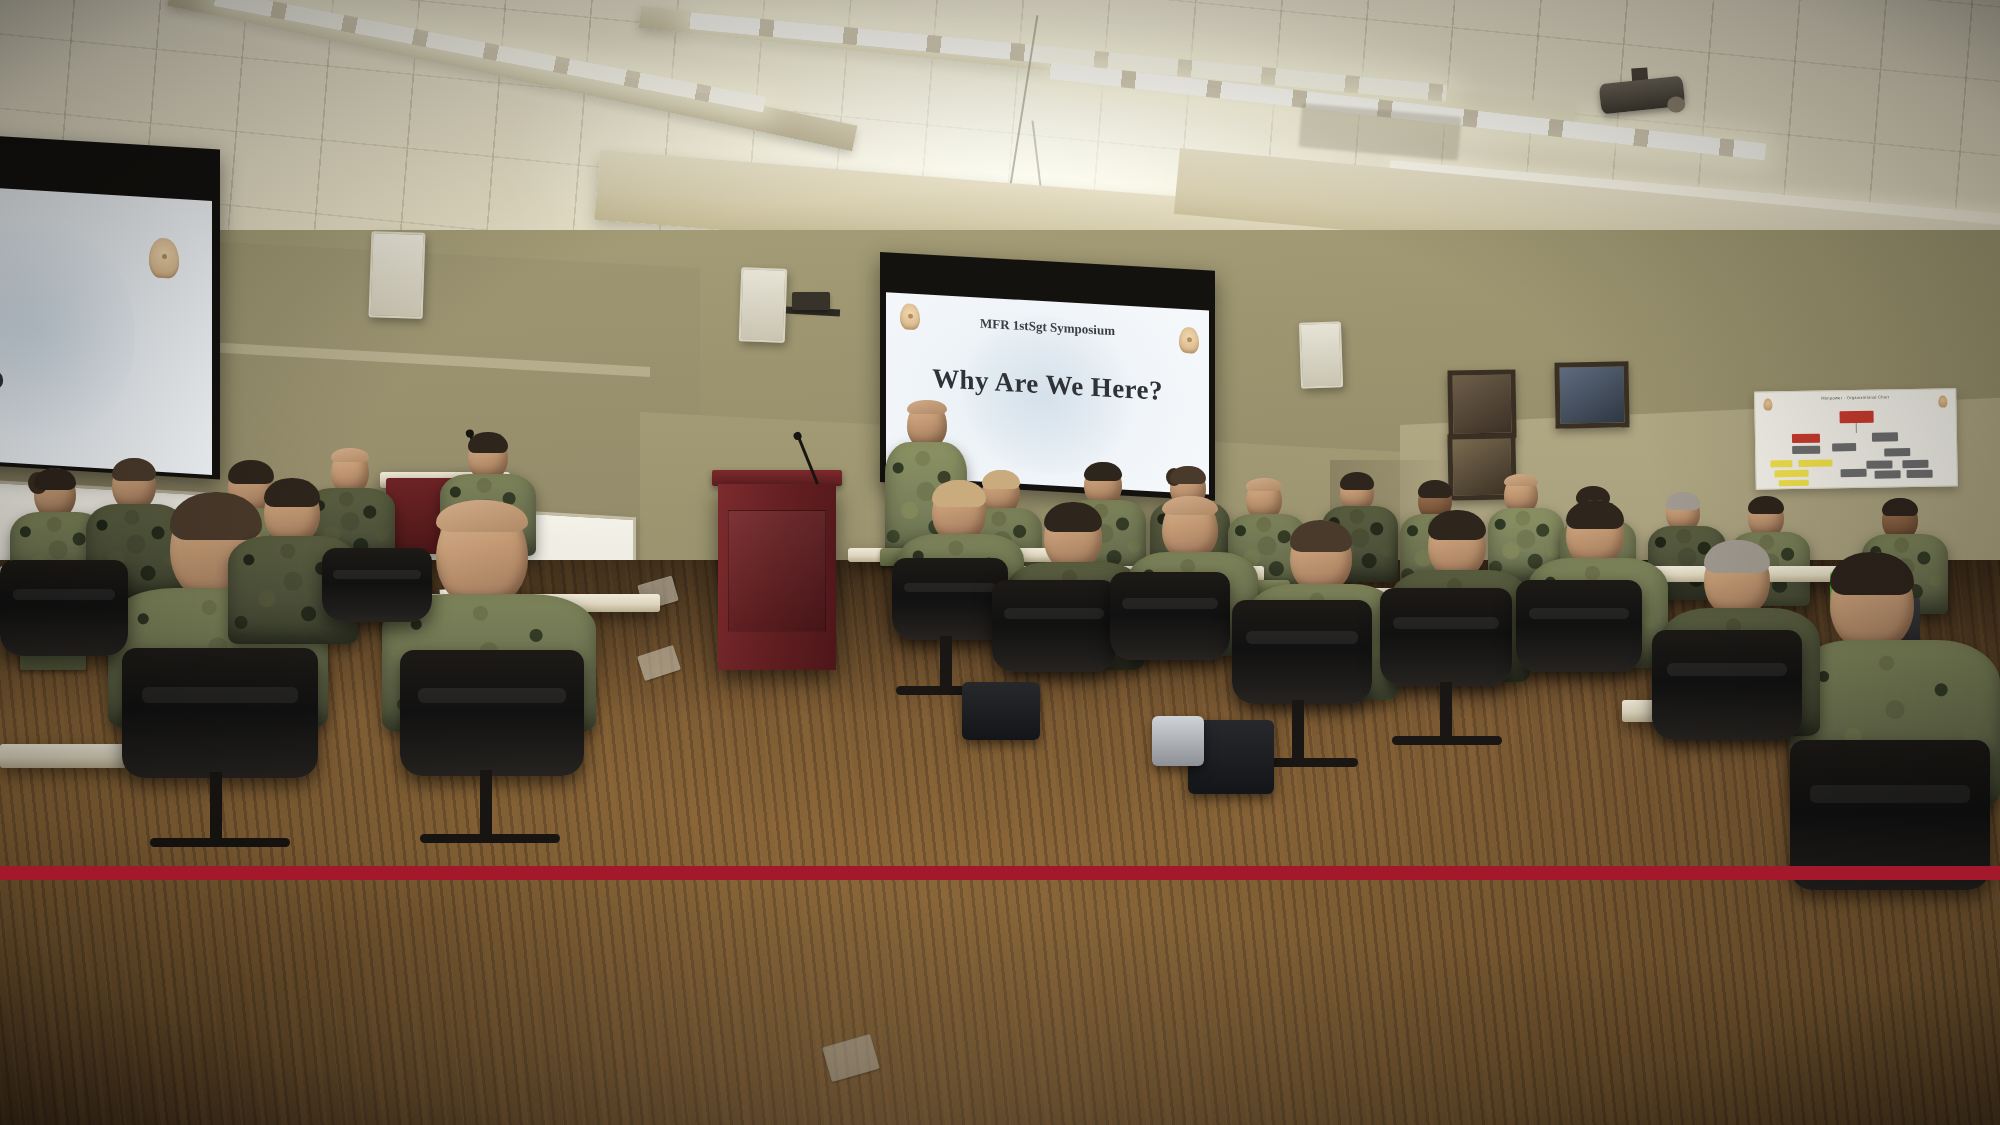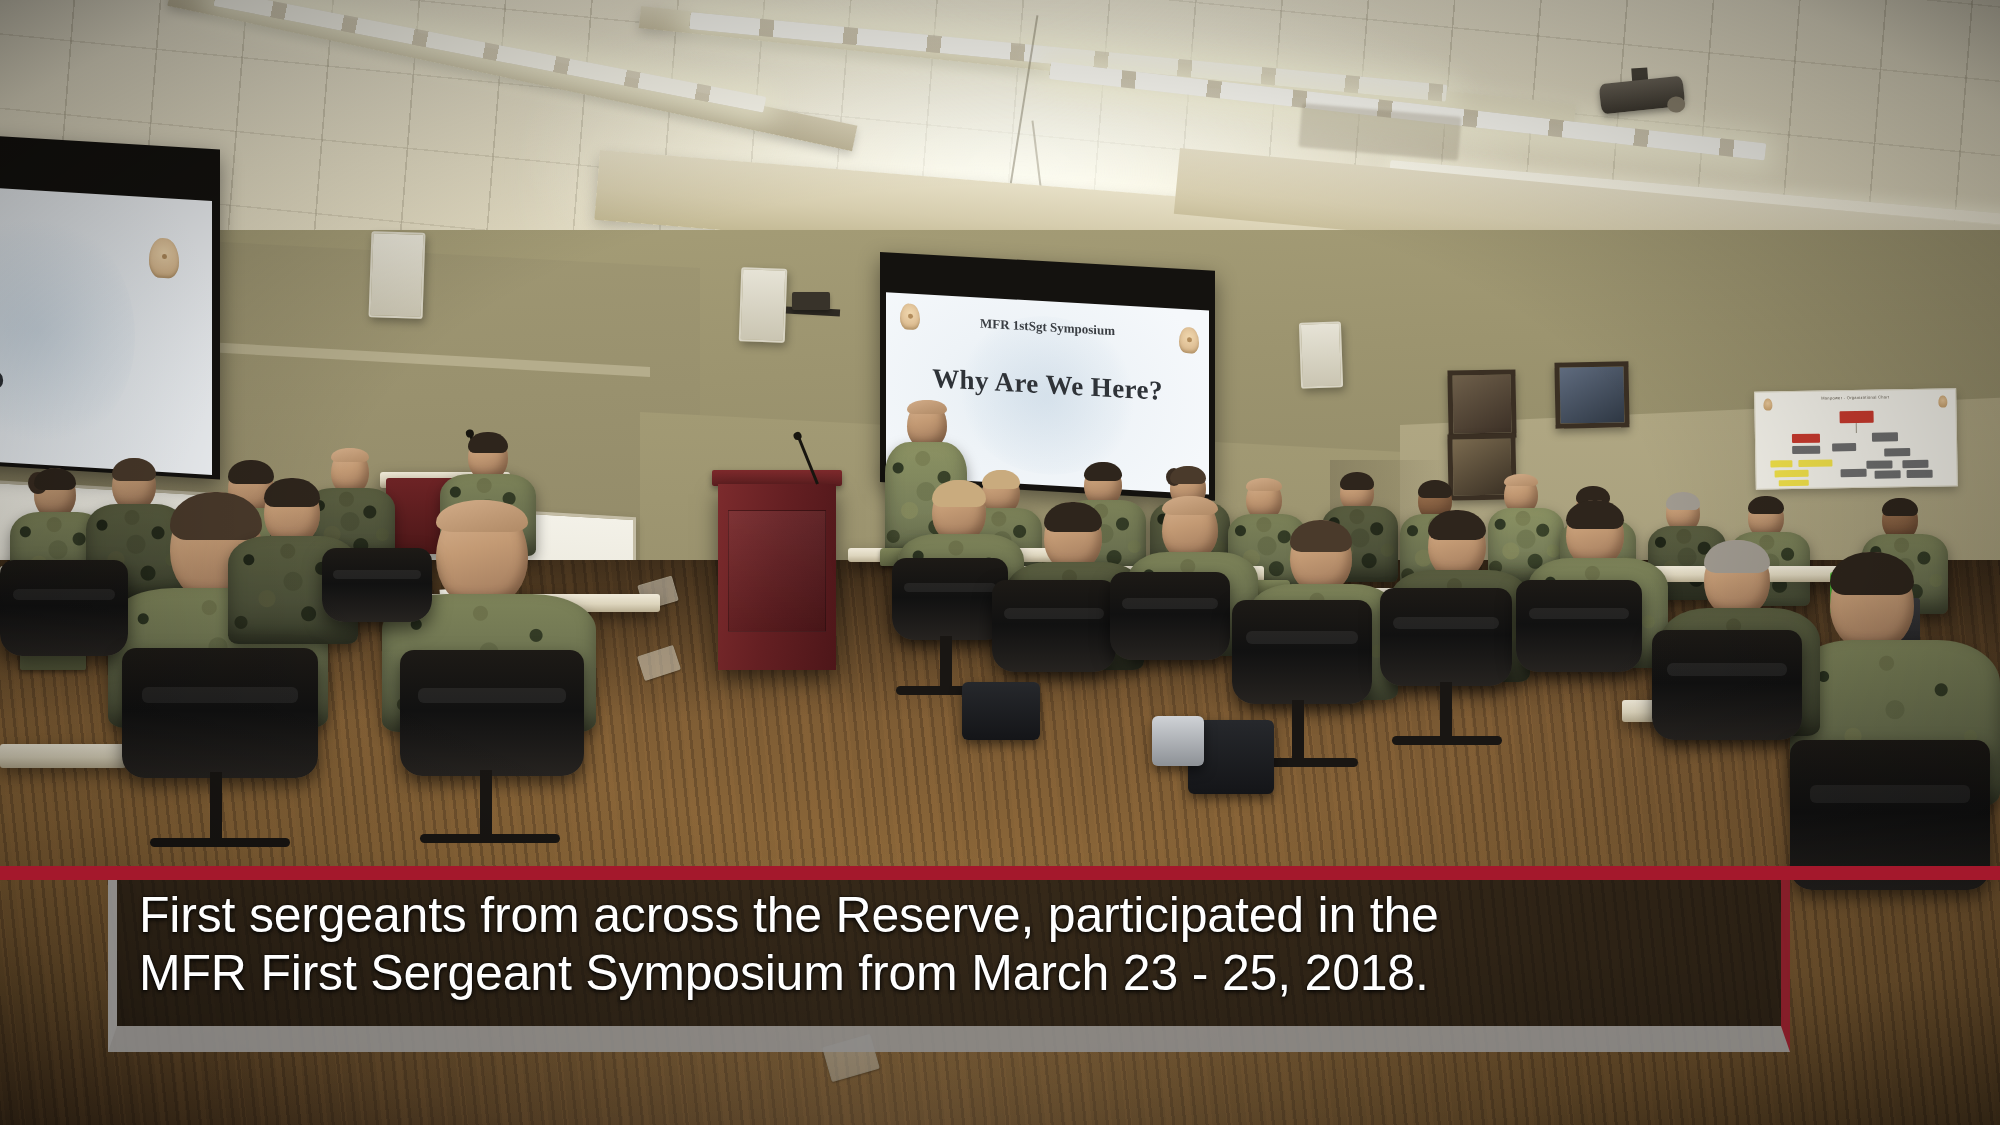--- a/index.html
+++ b/index.html
@@ -586,18 +586,14 @@
 
   <div class="bag" style="left:962px;top:682px;width:78px;height:58px"></div>
   <div class="bag" style="left:1188px;top:720px;width:86px;height:74px"></div>
   <div class="bag" style="left:1152px;top:716px;width:52px;height:50px;background:linear-gradient(180deg,#cfd2d6,#8d9196)"></div>
 
   <div class="floor-plate fp3"></div>
 
   <div class="layer" id="vignette"></div>
 
   <div id="caption-bar"></div>
-  <div id="caption-box">
-    <div id="caption-text">First sergeants from across the Reserve, participated in the
-MFR First Sergeant Symposium from March 23 - 25, 2018.</div>
-  </div>
 
 </div>
 
 </body></html>

